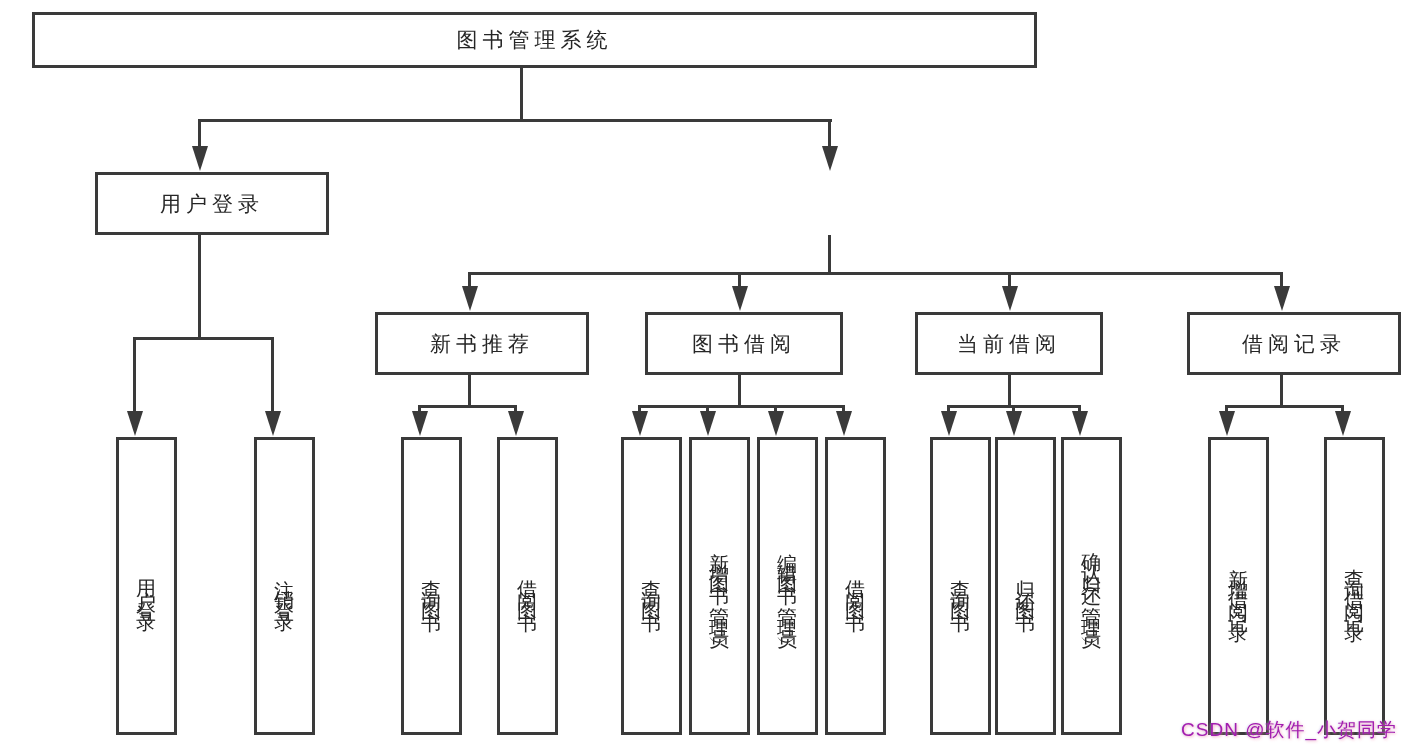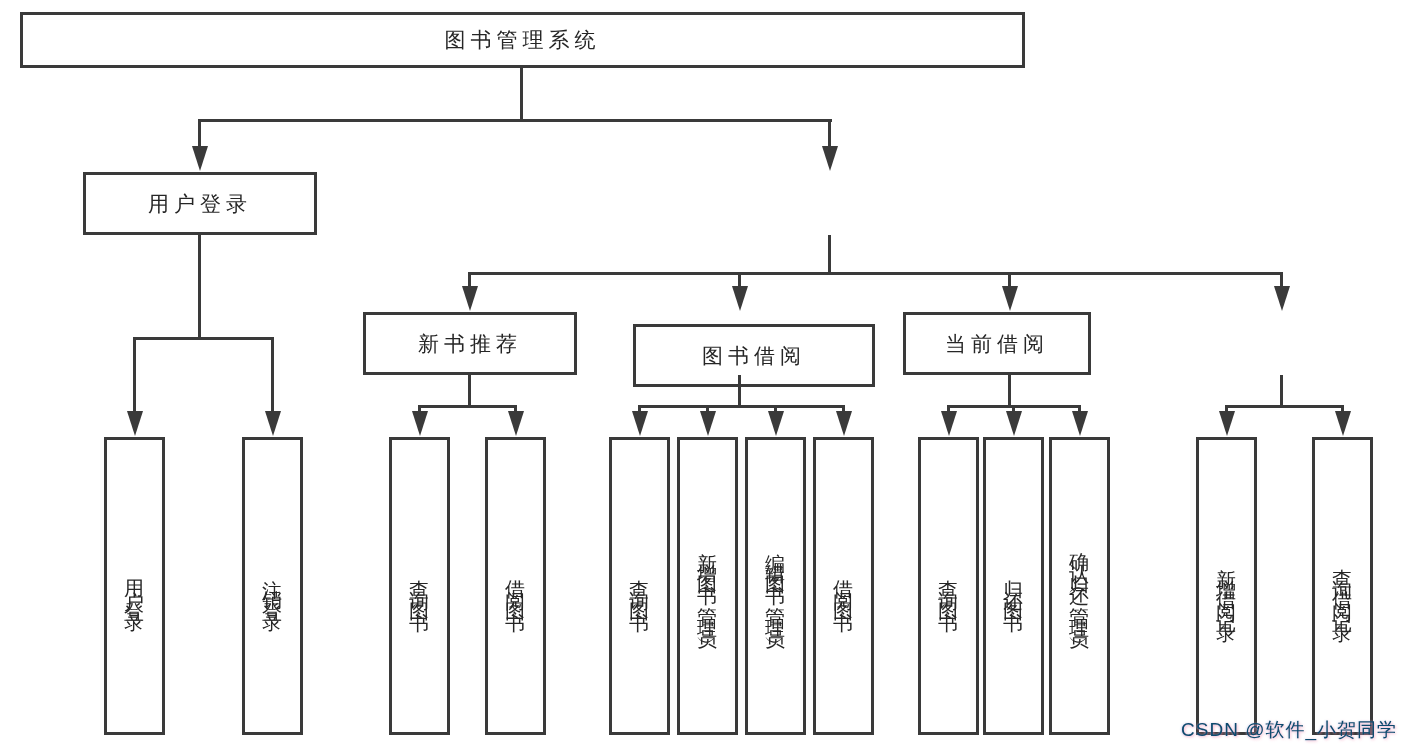--- a/index.html
+++ b/index.html
@@ -17,20 +17,21 @@
     color:var(--text);
   }
   .box{
     position:absolute;
     box-sizing:border-box;
     background:var(--fill);
     border:3px solid var(--line);
     display:flex;
     align-items:center;
     justify-content:center;
+    margin-left:12px;
   }
   .hbox{
     font-size:21px;
     letter-spacing:5px;
     white-space:nowrap;
   }
   .vbox{
     writing-mode:vertical-rl;
     font-size:20px;
     letter-spacing:11px;
@@ -51,21 +52,21 @@
     border-left:8px solid transparent;
     border-right:8px solid transparent;
     border-top:25px solid var(--line);
   }
   .watermark{
     position:absolute;
     right:8px;
     bottom:4px;
     font-size:19px;
     letter-spacing:1px;
-    color:#0c4a6e;
+    color:#a21caf;
     text-shadow:1px 1px 3px rgba(244,143,177,0.75), -1px 0 2px rgba(170,190,240,0.45);
     white-space:nowrap;
   }
 </style>
 </head>
 <body>
 
 <div class="canvas">
 
   <div class="box hbox" style="left:20px;top:12px;width:1005px;height:56px">图书管理系统</div>
@@ -83,22 +84,23 @@
   <div class="sa" style="left:271px;top:337px;height:75px"></div>
 
   <div class="vline" style="left:828px;top:235px;height:40px"></div>
   <div class="hline" style="left:468px;top:272px;width:815px"></div>
   <div class="sa" style="left:468px;top:272px;height:15px"></div>
   <div class="sa" style="left:738px;top:272px;height:15px"></div>
   <div class="sa" style="left:1008px;top:272px;height:15px"></div>
   <div class="sa" style="left:1280px;top:272px;height:15px"></div>
 
   <div class="box hbox" style="left:363px;top:312px;width:214px;height:63px">新书推荐</div>
-  <div class="box hbox" style="left:633px;top:324px;width:242px;height:63px">图书借阅</div>
+  <div class="box hbox" style="left:633px;top:312px;width:198px;height:63px">图书借阅</div>
   <div class="box hbox" style="left:903px;top:312px;width:188px;height:63px">当前借阅</div>
+  <div class="box hbox" style="left:1175px;top:312px;width:214px;height:63px">借阅记录</div>
 
   <div class="vline" style="left:468px;top:375px;height:33px"></div>
   <div class="hline" style="left:418px;top:405px;width:99px"></div>
   <div class="sa" style="left:418px;top:405px;height:7px"></div>
   <div class="sa" style="left:514px;top:405px;height:7px"></div>
 
   <div class="vline" style="left:738px;top:375px;height:33px"></div>
   <div class="hline" style="left:638px;top:405px;width:205px"></div>
   <div class="sa" style="left:638px;top:405px;height:7px"></div>
   <div class="sa" style="left:706px;top:405px;height:7px"></div>

